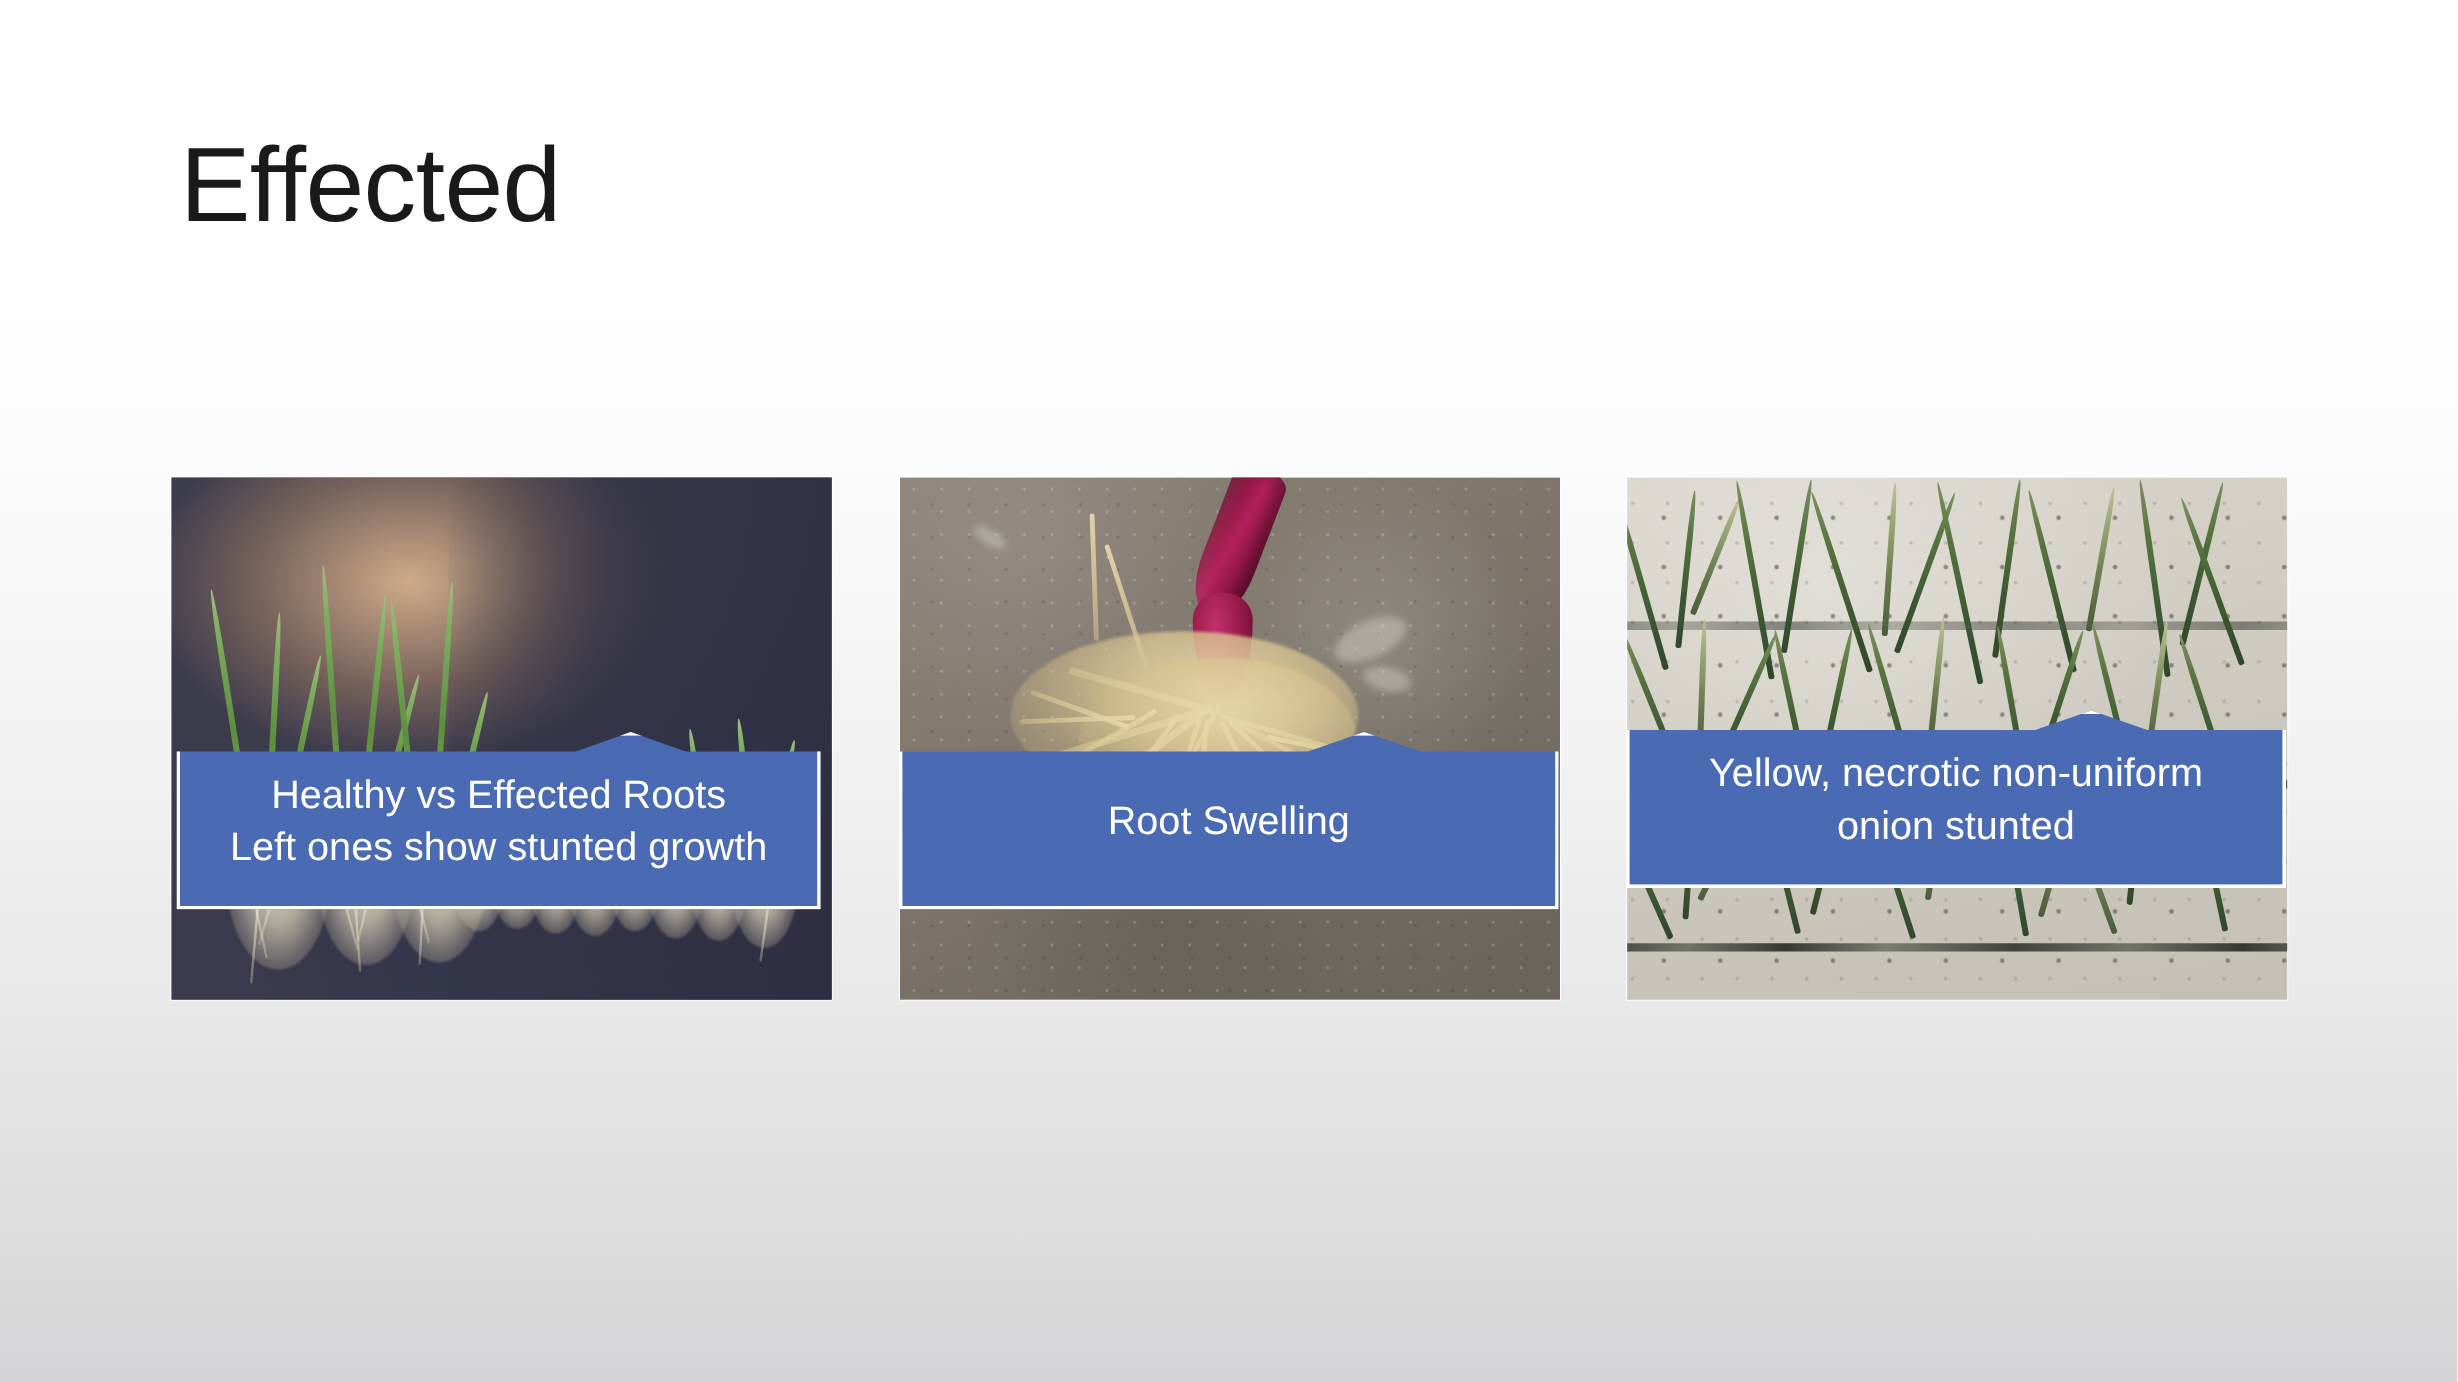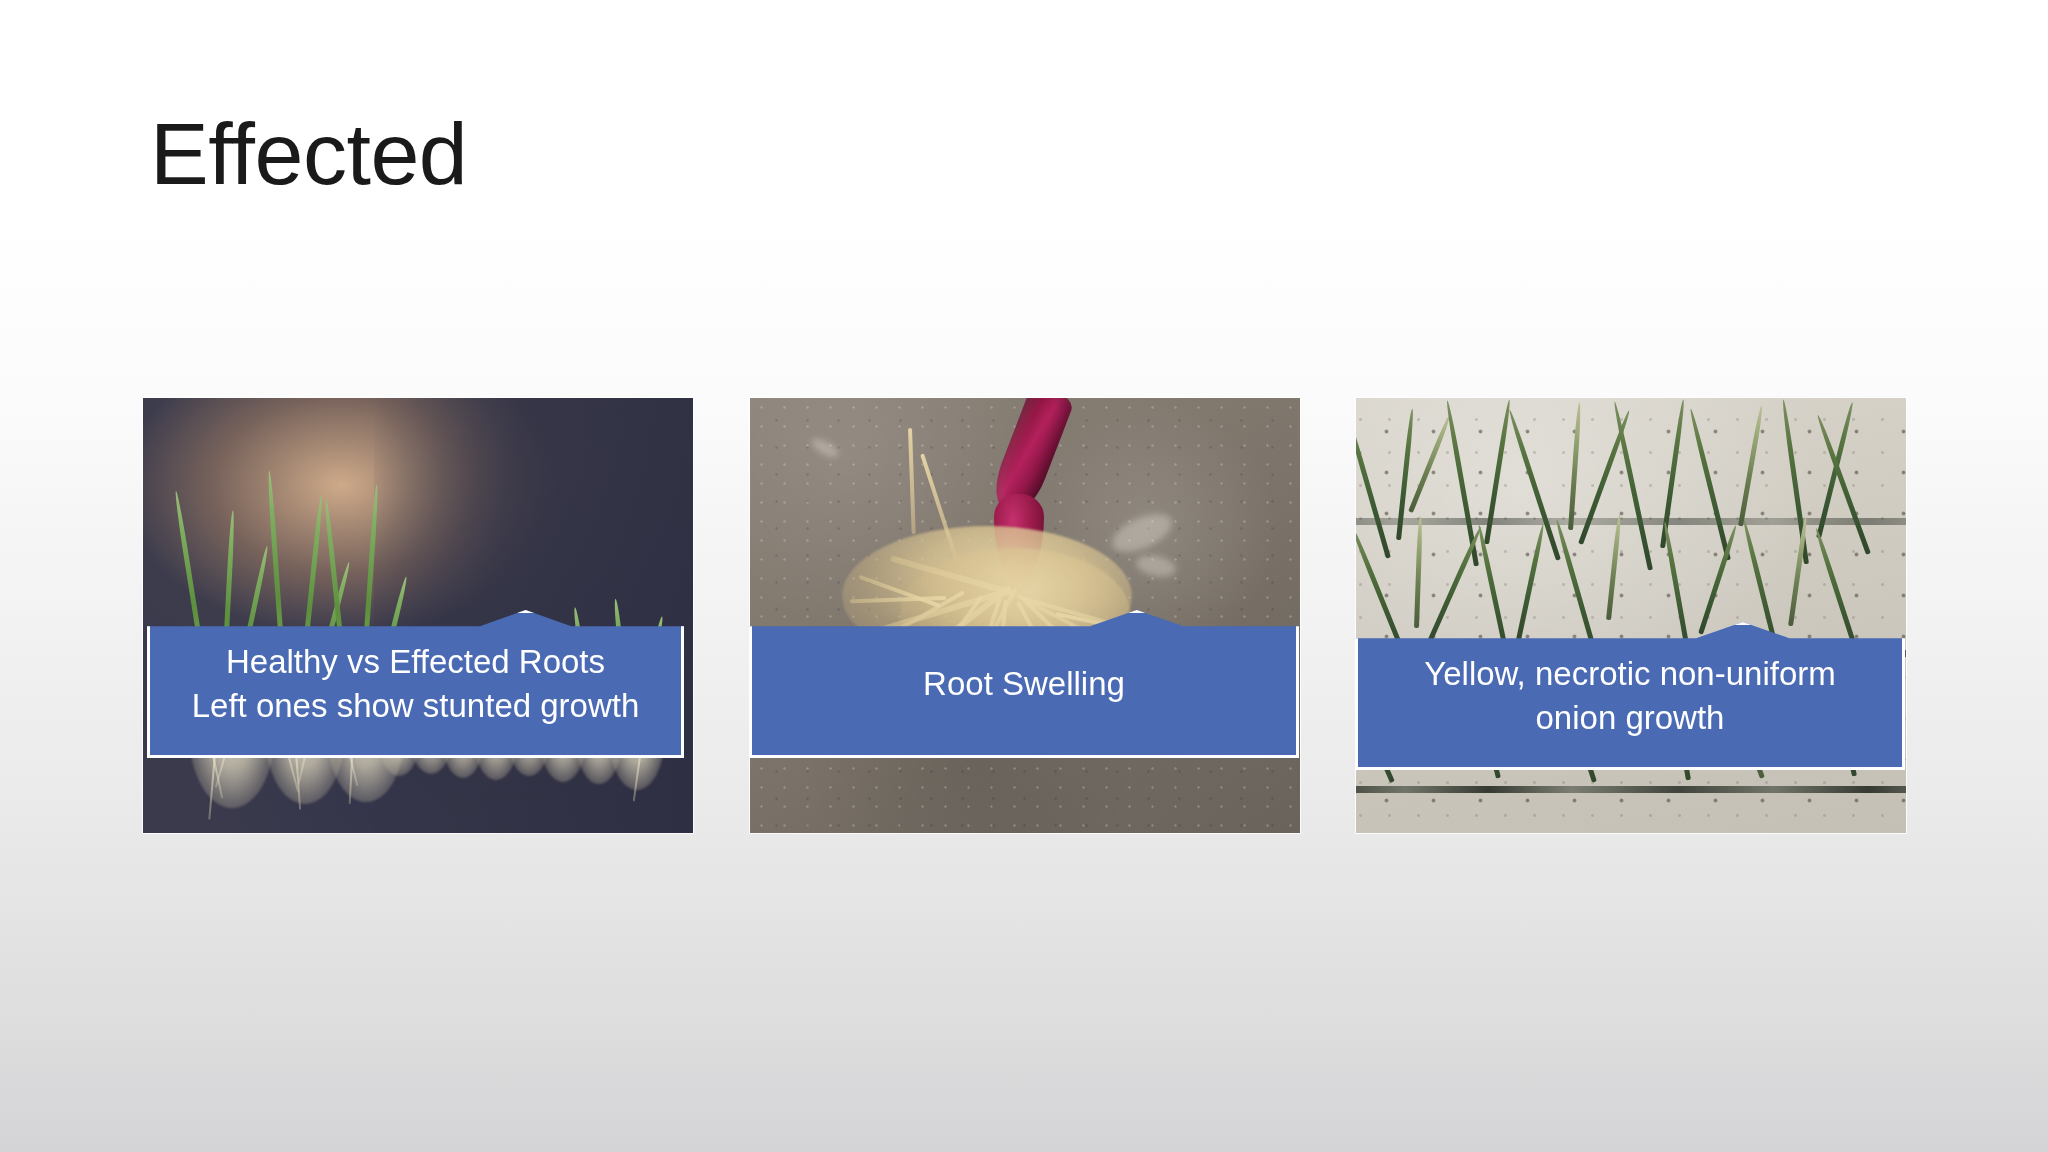--- a/index.html
+++ b/index.html
@@ -451,19 +451,19 @@
         <div class="leaf" style="left:236px; top:252px; height:132px; transform:rotate(-18deg);"></div>
         <div class="leaf pale" style="left:248px; top:252px; height:100px; transform:rotate(8deg);"></div>
         <div class="leaf" style="left:330px; top:258px; height:124px; transform:rotate(-10deg);"></div>
         <div class="leaf pale" style="left:342px; top:258px; height:108px; transform:rotate(16deg);"></div>
         <div class="leaf pale" style="left:404px; top:254px; height:126px; transform:rotate(-20deg);"></div>
         <div class="leaf" style="left:416px; top:254px; height:102px; transform:rotate(6deg);"></div>
         <div class="leaf" style="left:496px; top:262px; height:116px; transform:rotate(-12deg);"></div>
       </div>
     </div>
 
-    <div class="caption wrap" style="left:-1px; top:224px; width:550px; height:148px;">
+    <div class="caption wrap" style="left:-1px; top:194px; width:550px; height:148px;">
       <div class="caption-line">Yellow, necrotic non-uniform</div>
-      <div class="caption-line">onion growth</div>
+      <div class="caption-line">onion stunted</div>
     </div>
   </div>
 
 </div>
 
 </body></html>

